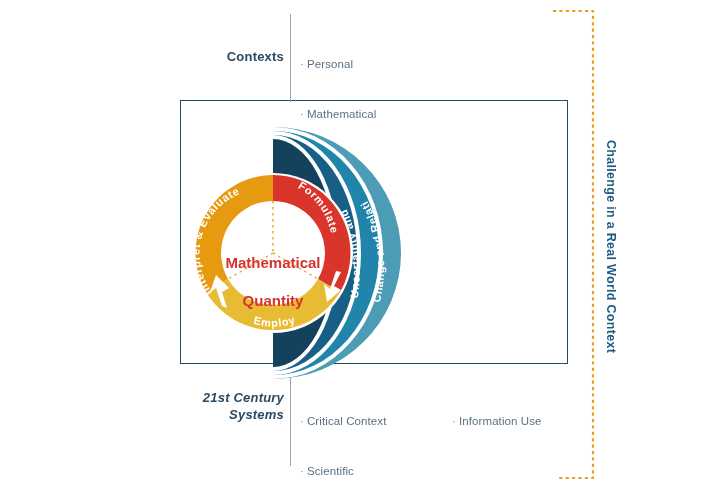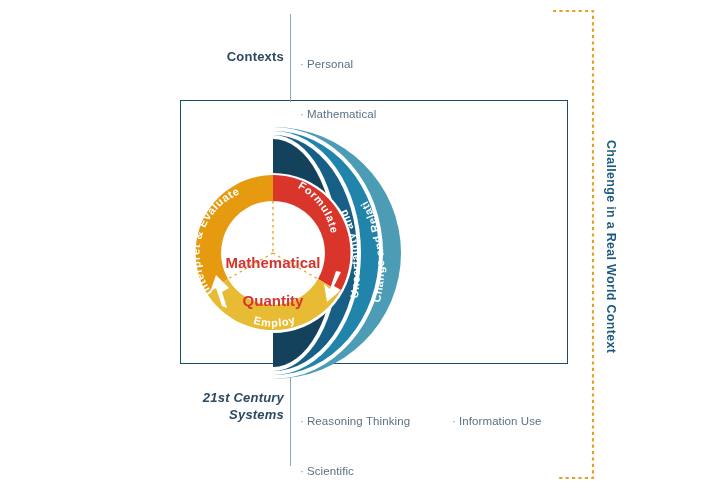--- a/index.html
+++ b/index.html
@@ -103,21 +103,21 @@
   </div>
 
   <div class="label-heading" style="left:170px;top:389px;width:114px;font-style:italic;">
     <span>21st Century</span><br>
     <span>Systems</span>
   </div>
 
   <div class="vline" style="left:290px;top:371px;height:95px;"></div>
 
   <div class="list" style="left:300px;top:380px;">
-    <span class="row"><span class="bullet">·</span><span>Reasoning Thinking</span></span>
+    <span class="row"><span class="bullet">·</span><span>Critical Context</span></span>
     <span class="row"><span class="bullet">·</span><span>Scientific</span></span>
     
     
     
   </div>
 
   <div class="list" style="left:452px;top:380px;">
     <span class="row"><span class="bullet">·</span><span>Information Use</span></span>
     
     

